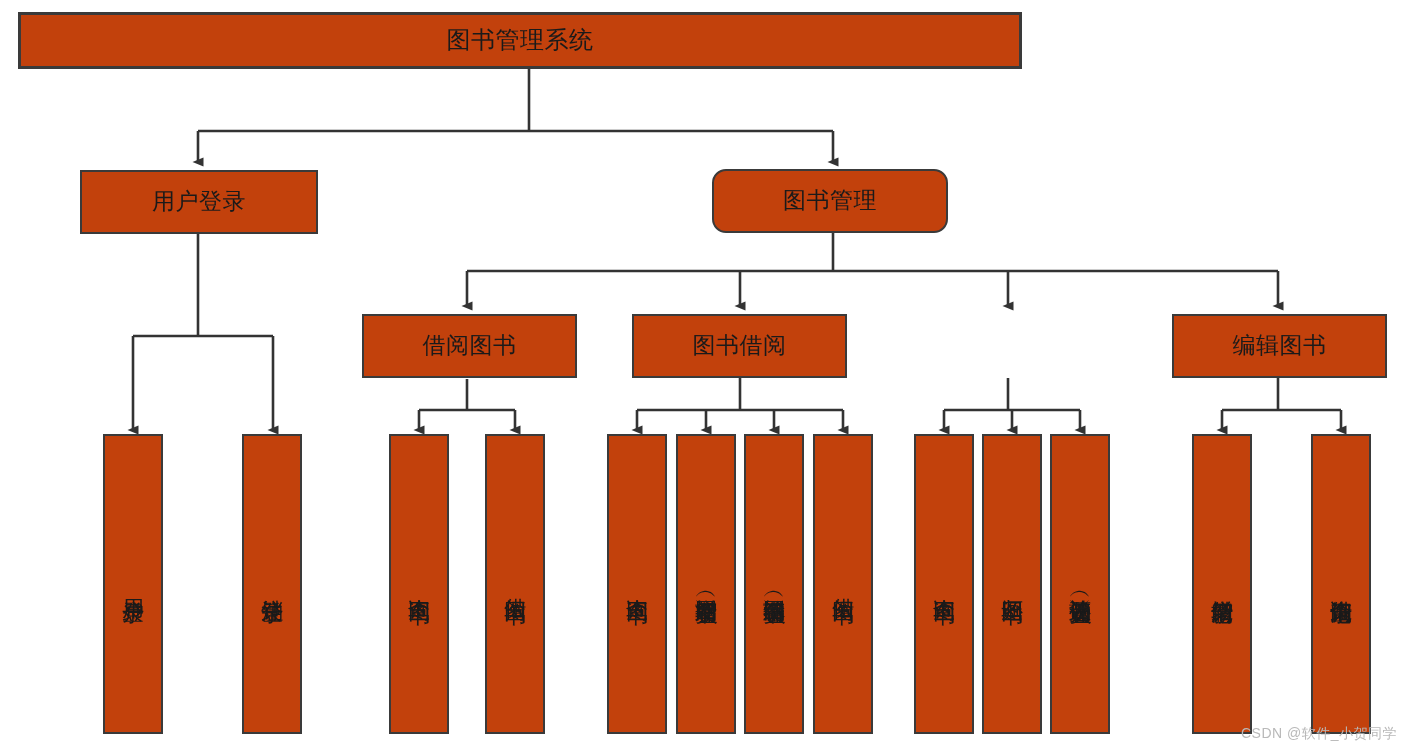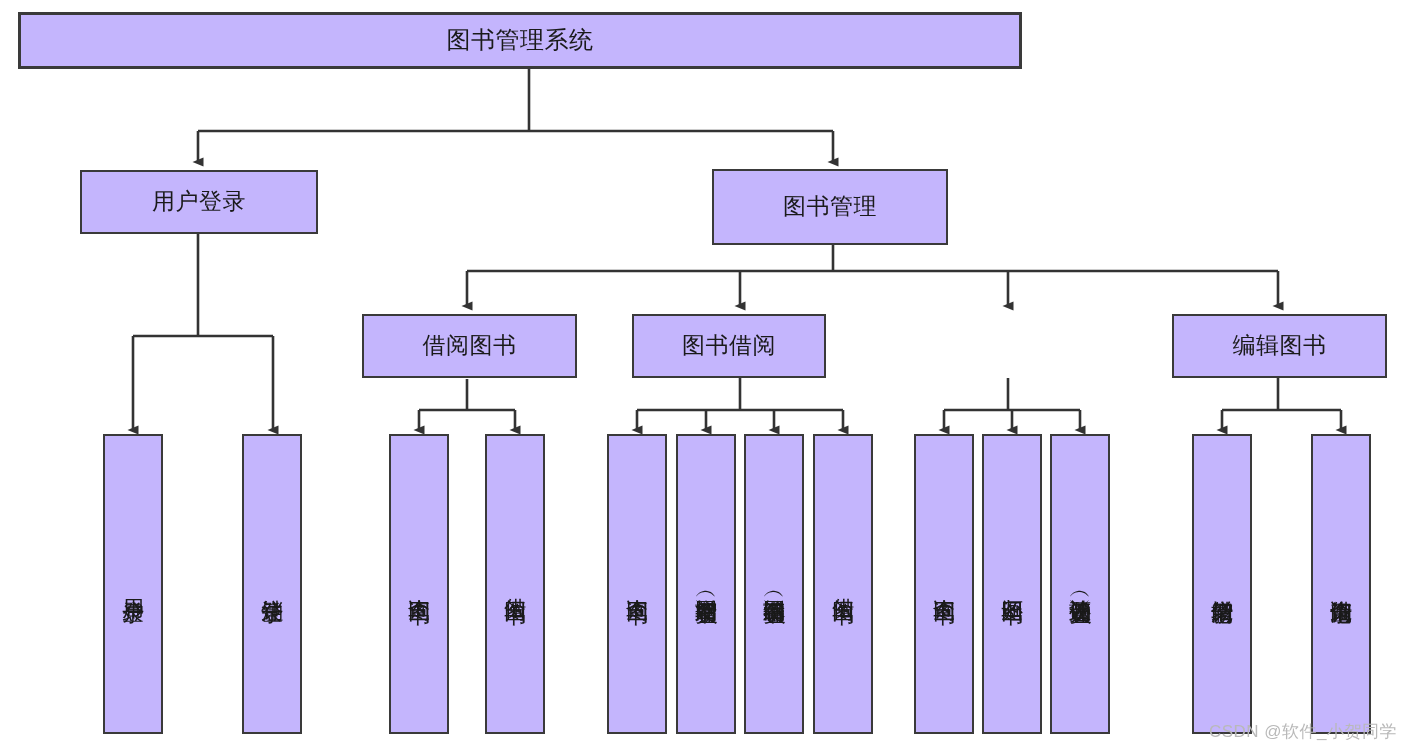--- a/index.html
+++ b/index.html
@@ -22,21 +22,21 @@
     position: absolute;
     left: 0;
     top: 0;
     width: 1405px;
     height: 747px;
     pointer-events: none;
   }
   .node {
     position: absolute;
     box-sizing: border-box;
-    background: #c4b5fd;
+    background: #c2410c;
     border: 2.5px solid #3a3a3a;
     display: flex;
     align-items: center;
     justify-content: center;
     color: #1a1a1a;
   }
   .node.root {
     border-width: 3px;
   }
   .node-label {
@@ -70,21 +70,21 @@
     white-space: nowrap;
   }
   .node.leaf.tall .node-label {
     font-size: 22px;
     letter-spacing: 0.5px;
   }
   .watermark {
     position: absolute;
     right: 8px;
     bottom: 4px;
-    font-size: 17px;
+    font-size: 14px;
     color: #b9b9b9;
     white-space: nowrap;
     letter-spacing: 0.5px;
   }
 </style>
 </head>
 <body>
 
 <div id="diagram-root">
 
@@ -139,29 +139,29 @@
   </svg>
 
   <div class="node root" style="left:18px; top:12px; width:1004px; height:57px;">
     <span class="node-label">图书管理系统</span>
   </div>
 
   <div class="node level2" style="left:80px; top:170px; width:238px; height:64px;">
     <span class="node-label">用户登录</span>
   </div>
 
-  <div class="node level2" style="left:712px; top:169px; width:236px; height:76px;">
+  <div class="node level2" style="left:712px; top:169px; width:236px; height:64px;border-radius:14px;">
     <span class="node-label">图书管理</span>
   </div>
 
   <div class="node level3" style="left:362px; top:314px; width:215px; height:64px;">
     <span class="node-label">借阅图书</span>
   </div>
 
-  <div class="node level3" style="left:632px; top:314px; width:194px; height:64px;">
+  <div class="node level3" style="left:632px; top:314px; width:215px; height:64px;">
     <span class="node-label">图书借阅</span>
   </div>
 
 
   <div class="node level3" style="left:1172px; top:314px; width:215px; height:64px;">
     <span class="node-label">编辑图书</span>
   </div>
 
   <div class="node leaf" style="left:103px; top:434px; width:60px; height:300px;">
     <span class="node-label">用户登录</span>

